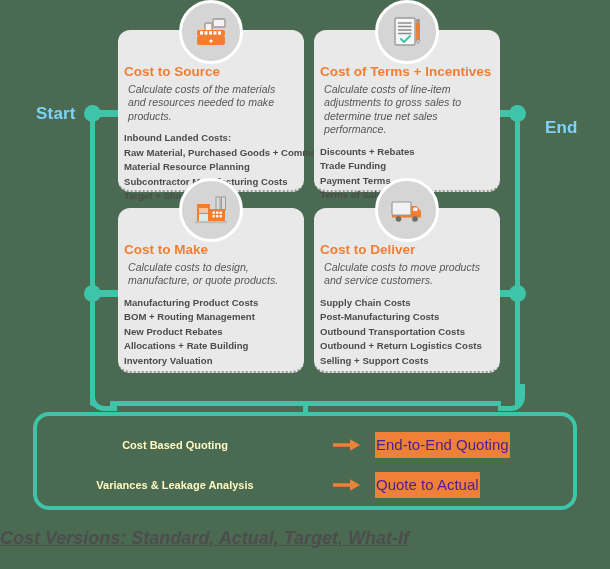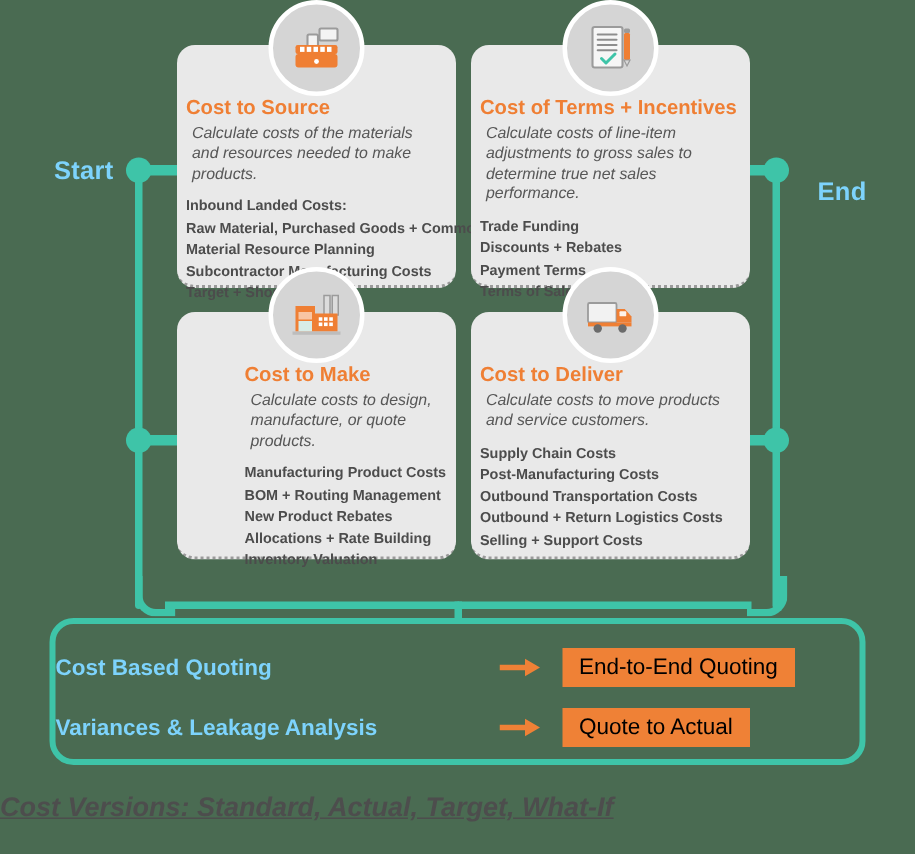--- a/index.html
+++ b/index.html
@@ -57,28 +57,28 @@
   
   #bottom-panel{
     position:absolute;left:33px;top:412px;width:544px;height:98px;
     border:4px solid #3ec4a8;border-radius:16px;box-sizing:border-box;
   }
   .brow{
     position:absolute;left:0;right:0;height:34px;
     display:flex;align-items:center;
   }
   .brow-label{
-    color:#7dd3fc;font-weight:bold;font-size:15px;
-    text-align:left;width:290px;padding-right:14px;box-sizing:border-box;
+    color:#fef9c3;font-weight:bold;font-size:11px;
+    text-align:center;width:290px;padding-right:14px;box-sizing:border-box;
     white-space:nowrap;
   }
   .arrow-icon{width:40px;display:flex;align-items:center;justify-content:center;}
   .chip{
-    background:#ef8136;color:#000000;font-size:15px;
-    padding:4px 11px 5px;white-space:nowrap;margin-left:8px;
+    background:#ef8136;color:#4c1d95;font-size:15px;
+    padding:4px 1px 5px;white-space:nowrap;margin-left:8px;
   }
 
   #footer-text{
     position:absolute;left:0;right:0;top:528px;
     color:#4d4d4d;font-weight:bold;font-style:italic;font-size:18px;text-decoration:underline;
   }
 </style>
 </head>
 <body>
 
@@ -148,28 +148,28 @@
         </g>
         <path d="M12 25 l3 3 l6 -6" fill="none" stroke="#3ec4a8" stroke-width="2" stroke-linecap="round" stroke-linejoin="round"></path>
         <rect x="27" y="8" width="4" height="18" rx="1" fill="#ef7f34"></rect>
         <path d="M27 26 l2 4 l2 -4 z" fill="#d8d8d8" stroke="#9b9b9b" stroke-width="0.8"></path>
         <rect x="27" y="5" width="4" height="3" rx="1" fill="#9b9b9b"></rect>
       </svg>
     </div>
     <div class="card-title">Cost of Terms + Incentives</div>
     <div class="card-sub">Calculate costs of line-item adjustments to gross sales to determine true net sales performance.</div>
     <div class="card-list">
+      <div>Discounts + Rebates</div>
       <div>Trade Funding</div>
-      <div>Discounts + Rebates</div>
       <div>Payment Terms</div>
       <div>Terms of Sales</div>
     </div>
   </div>
 
-  <div class="card" style="left:118px;top:208px;width:186px;height:165px;padding-left:39px;">
+  <div class="card" style="left:118px;top:208px;width:186px;height:165px;">
     <div class="icon-wrap">
       <svg width="36" height="36" viewBox="0 0 36 36" aria-hidden="true">
         <rect x="23" y="5" width="4" height="13" fill="#dcdcdc" stroke="#9b9b9b" stroke-width="1"></rect>
         <rect x="28.5" y="5" width="4" height="13" fill="#dcdcdc" stroke="#9b9b9b" stroke-width="1"></rect>
         <rect x="4" y="12" width="13" height="17" fill="#ef7f34"></rect>
         <rect x="17" y="17" width="15" height="12" fill="#ef7f34"></rect>
         <rect x="6" y="16" width="9" height="5" fill="#ffffff" opacity="0.55"></rect>
         <rect x="6" y="22" width="9" height="7" fill="#d8ece7"></rect>
         <g fill="#ffffff">
           <rect x="19.5" y="19.5" width="2.4" height="2.4"></rect>

